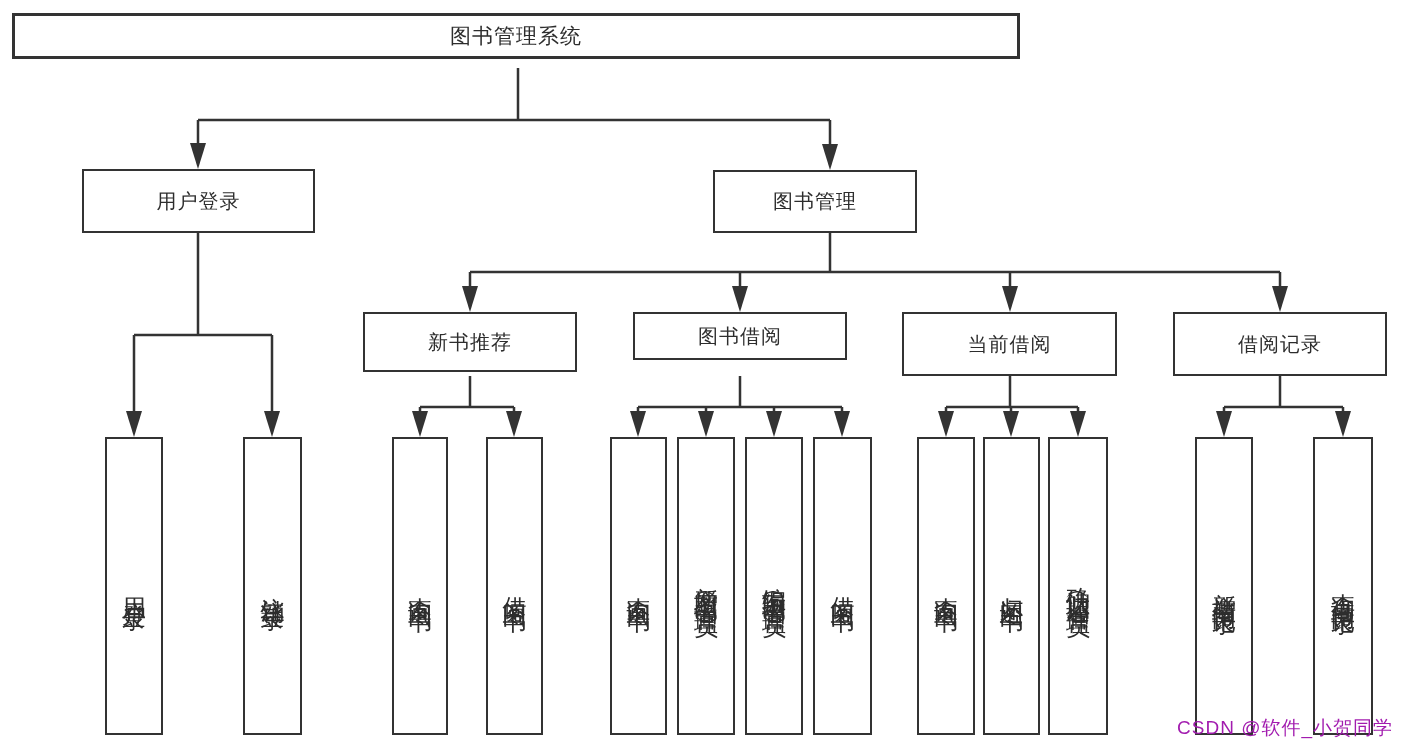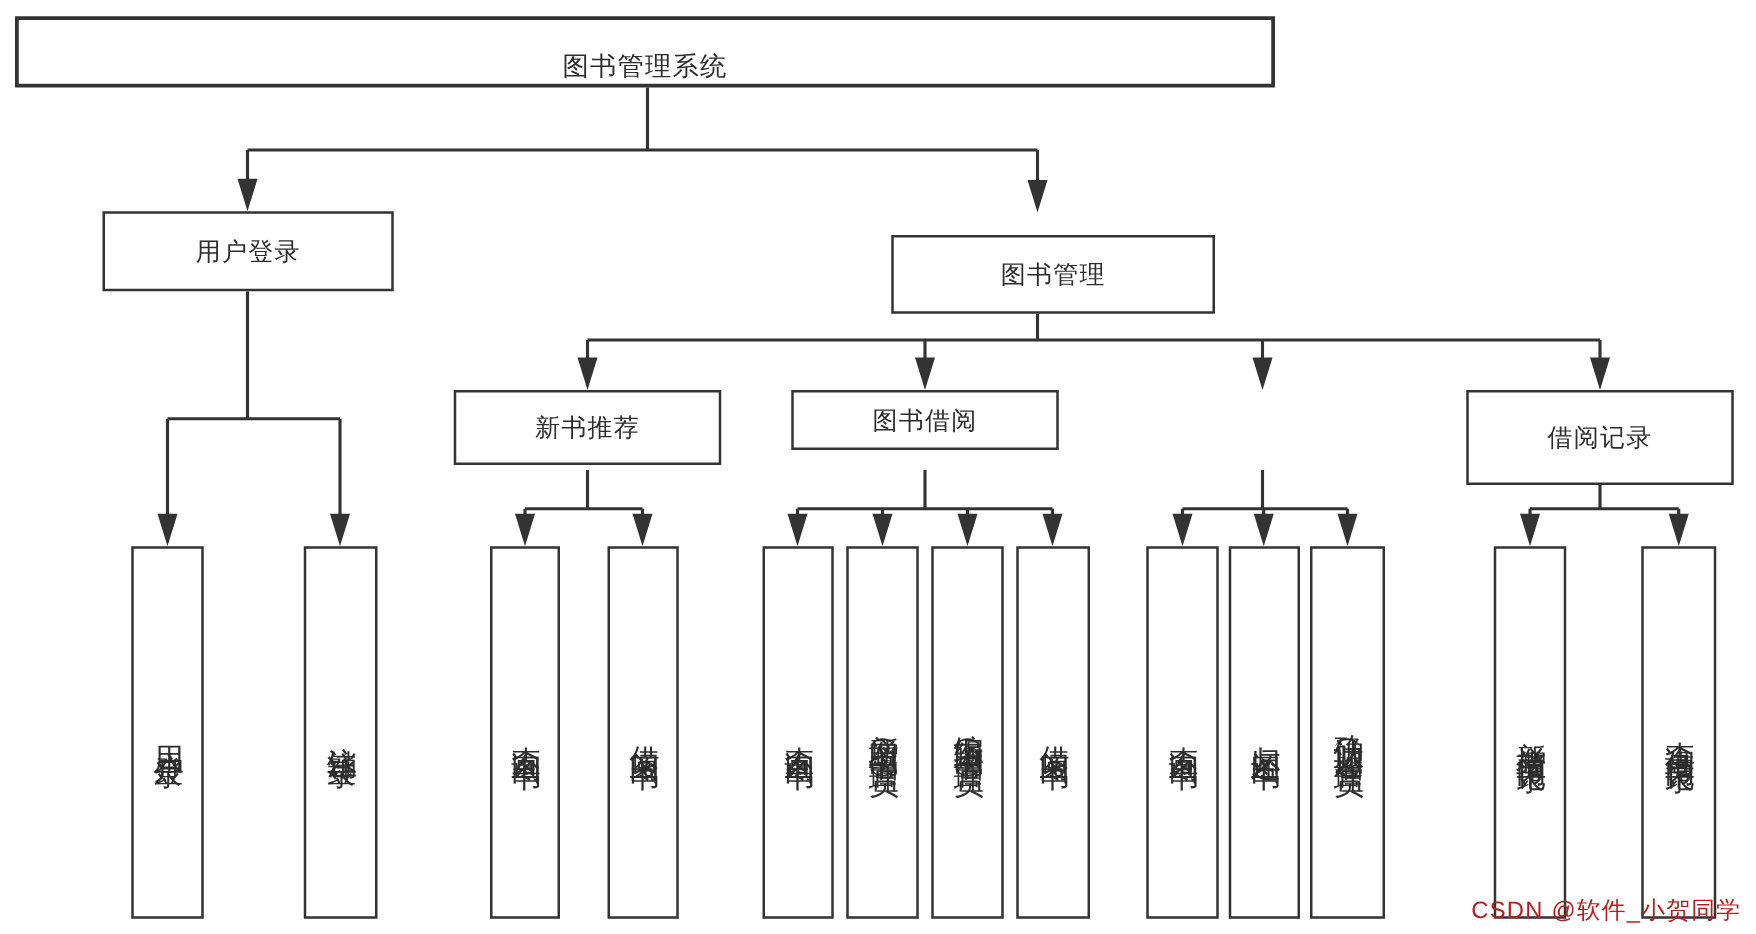--- a/index.html
+++ b/index.html
@@ -35,21 +35,21 @@
     font-size: 24px;
     line-height: 1;
     letter-spacing: 4px;
     color: #2d2d2d;
   }
   .watermark {
     position: absolute;
     right: 12px;
     bottom: 6px;
     font-size: 19px;
-    color: #b91c1c;
+    color: #a21caf;
     letter-spacing: 1px;
     z-index: 3;
     white-space: nowrap;
   }
 </style>
 </head>
 <body>
 
 <div class="canvas">
 
@@ -86,38 +86,41 @@
       <polygon points="766,411 782,411 774,437"></polygon>
       <polygon points="834,411 850,411 842,437"></polygon>
       <polygon points="938,411 954,411 946,437"></polygon>
       <polygon points="1003,411 1019,411 1011,437"></polygon>
       <polygon points="1070,411 1086,411 1078,437"></polygon>
       <polygon points="1216,411 1232,411 1224,437"></polygon>
       <polygon points="1335,411 1351,411 1343,437"></polygon>
     </g>
   </svg>
 
-  <div class="node root h-node" style="left:12px; top:13px; width:1008px; height:57px;align-items:flex-end;">
+  <div class="node root h-node" style="left:12px; top:13px; width:1008px; height:46px;">
     <span>图书管理系统</span>
   </div>
 
   <div class="node h-node" style="left:82px; top:169px; width:233px; height:64px;">
     <span>用户登录</span>
   </div>
-  <div class="node h-node" style="left:713px; top:170px; width:259px; height:63px;margin-top:18px;">
+  <div class="node h-node" style="left:713px; top:170px; width:204px; height:63px;">
     <span>图书管理</span>
   </div>
 
   <div class="node h-node" style="left:363px; top:312px; width:214px; height:60px;">
     <span>新书推荐</span>
   </div>
   <div class="node h-node" style="left:633px; top:312px; width:214px; height:48px;">
     <span>图书借阅</span>
   </div>
-  <div class="node h-node" style="left:1173px; top:312px; width:214px; height:76px;">
+  <div class="node h-node" style="left:902px; top:312px; width:215px; height:64px;">
+    <span>当前借阅</span>
+  </div>
+  <div class="node h-node" style="left:1173px; top:312px; width:214px; height:64px;">
     <span>借阅记录</span>
   </div>
 
   <div class="node v-node" style="left:105px; top:437px; width:58px; height:298px;">
     <span>用户登录</span>
   </div>
   <div class="node v-node" style="left:243px; top:437px; width:59px; height:298px;">
     <span>注销登录</span>
   </div>
 

